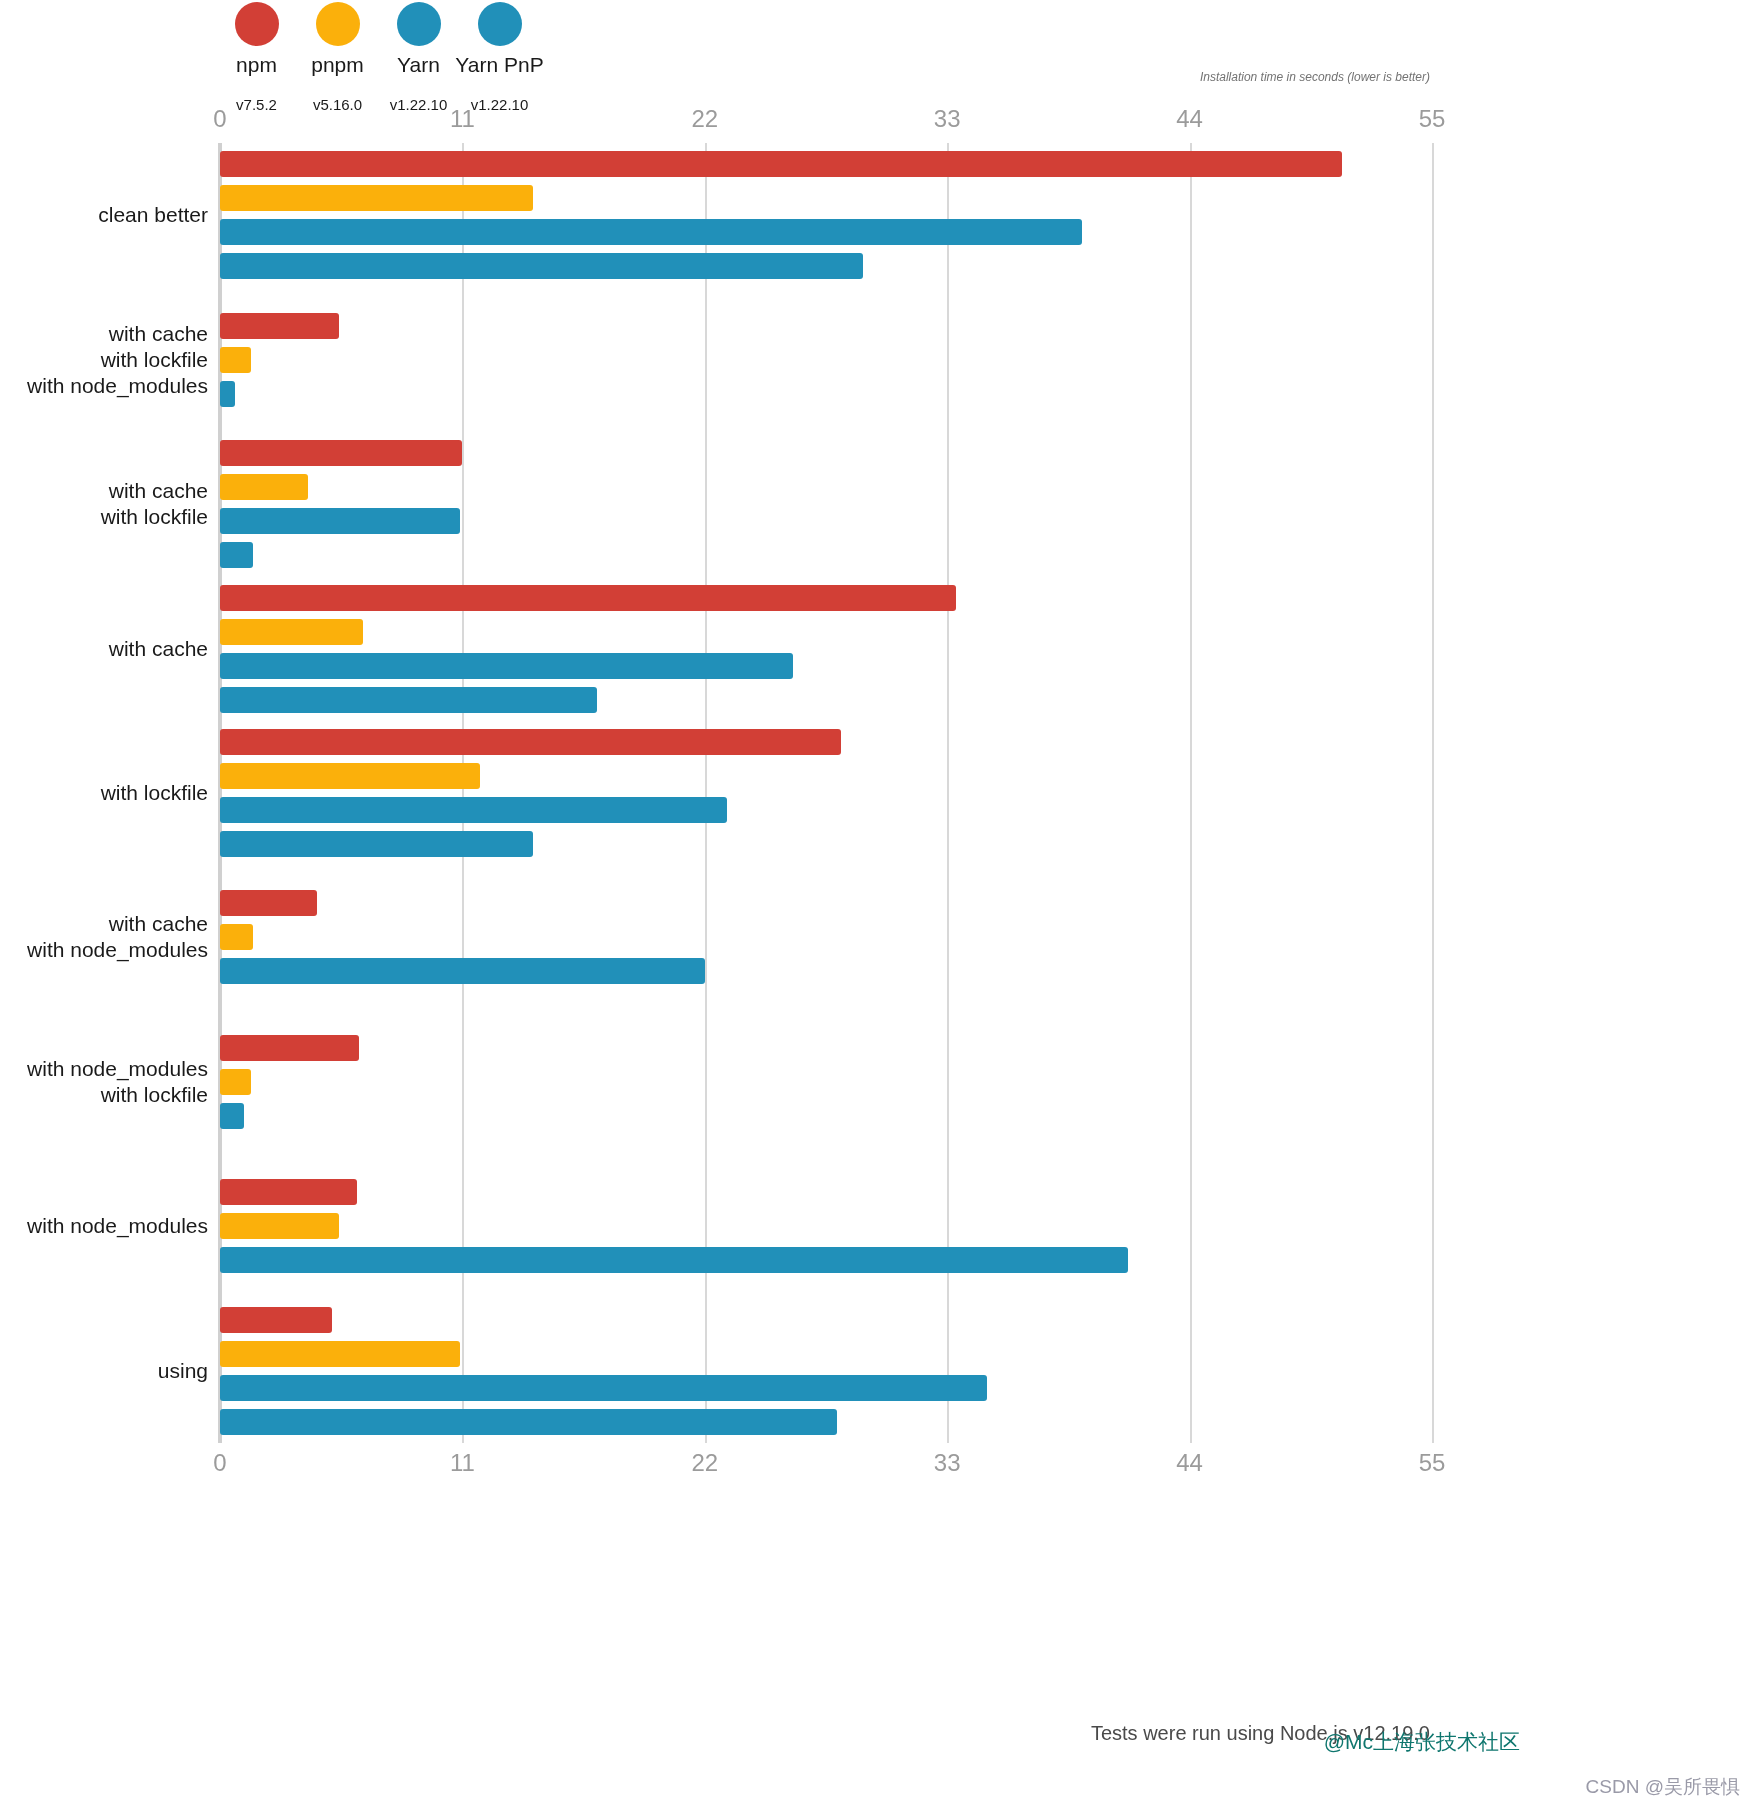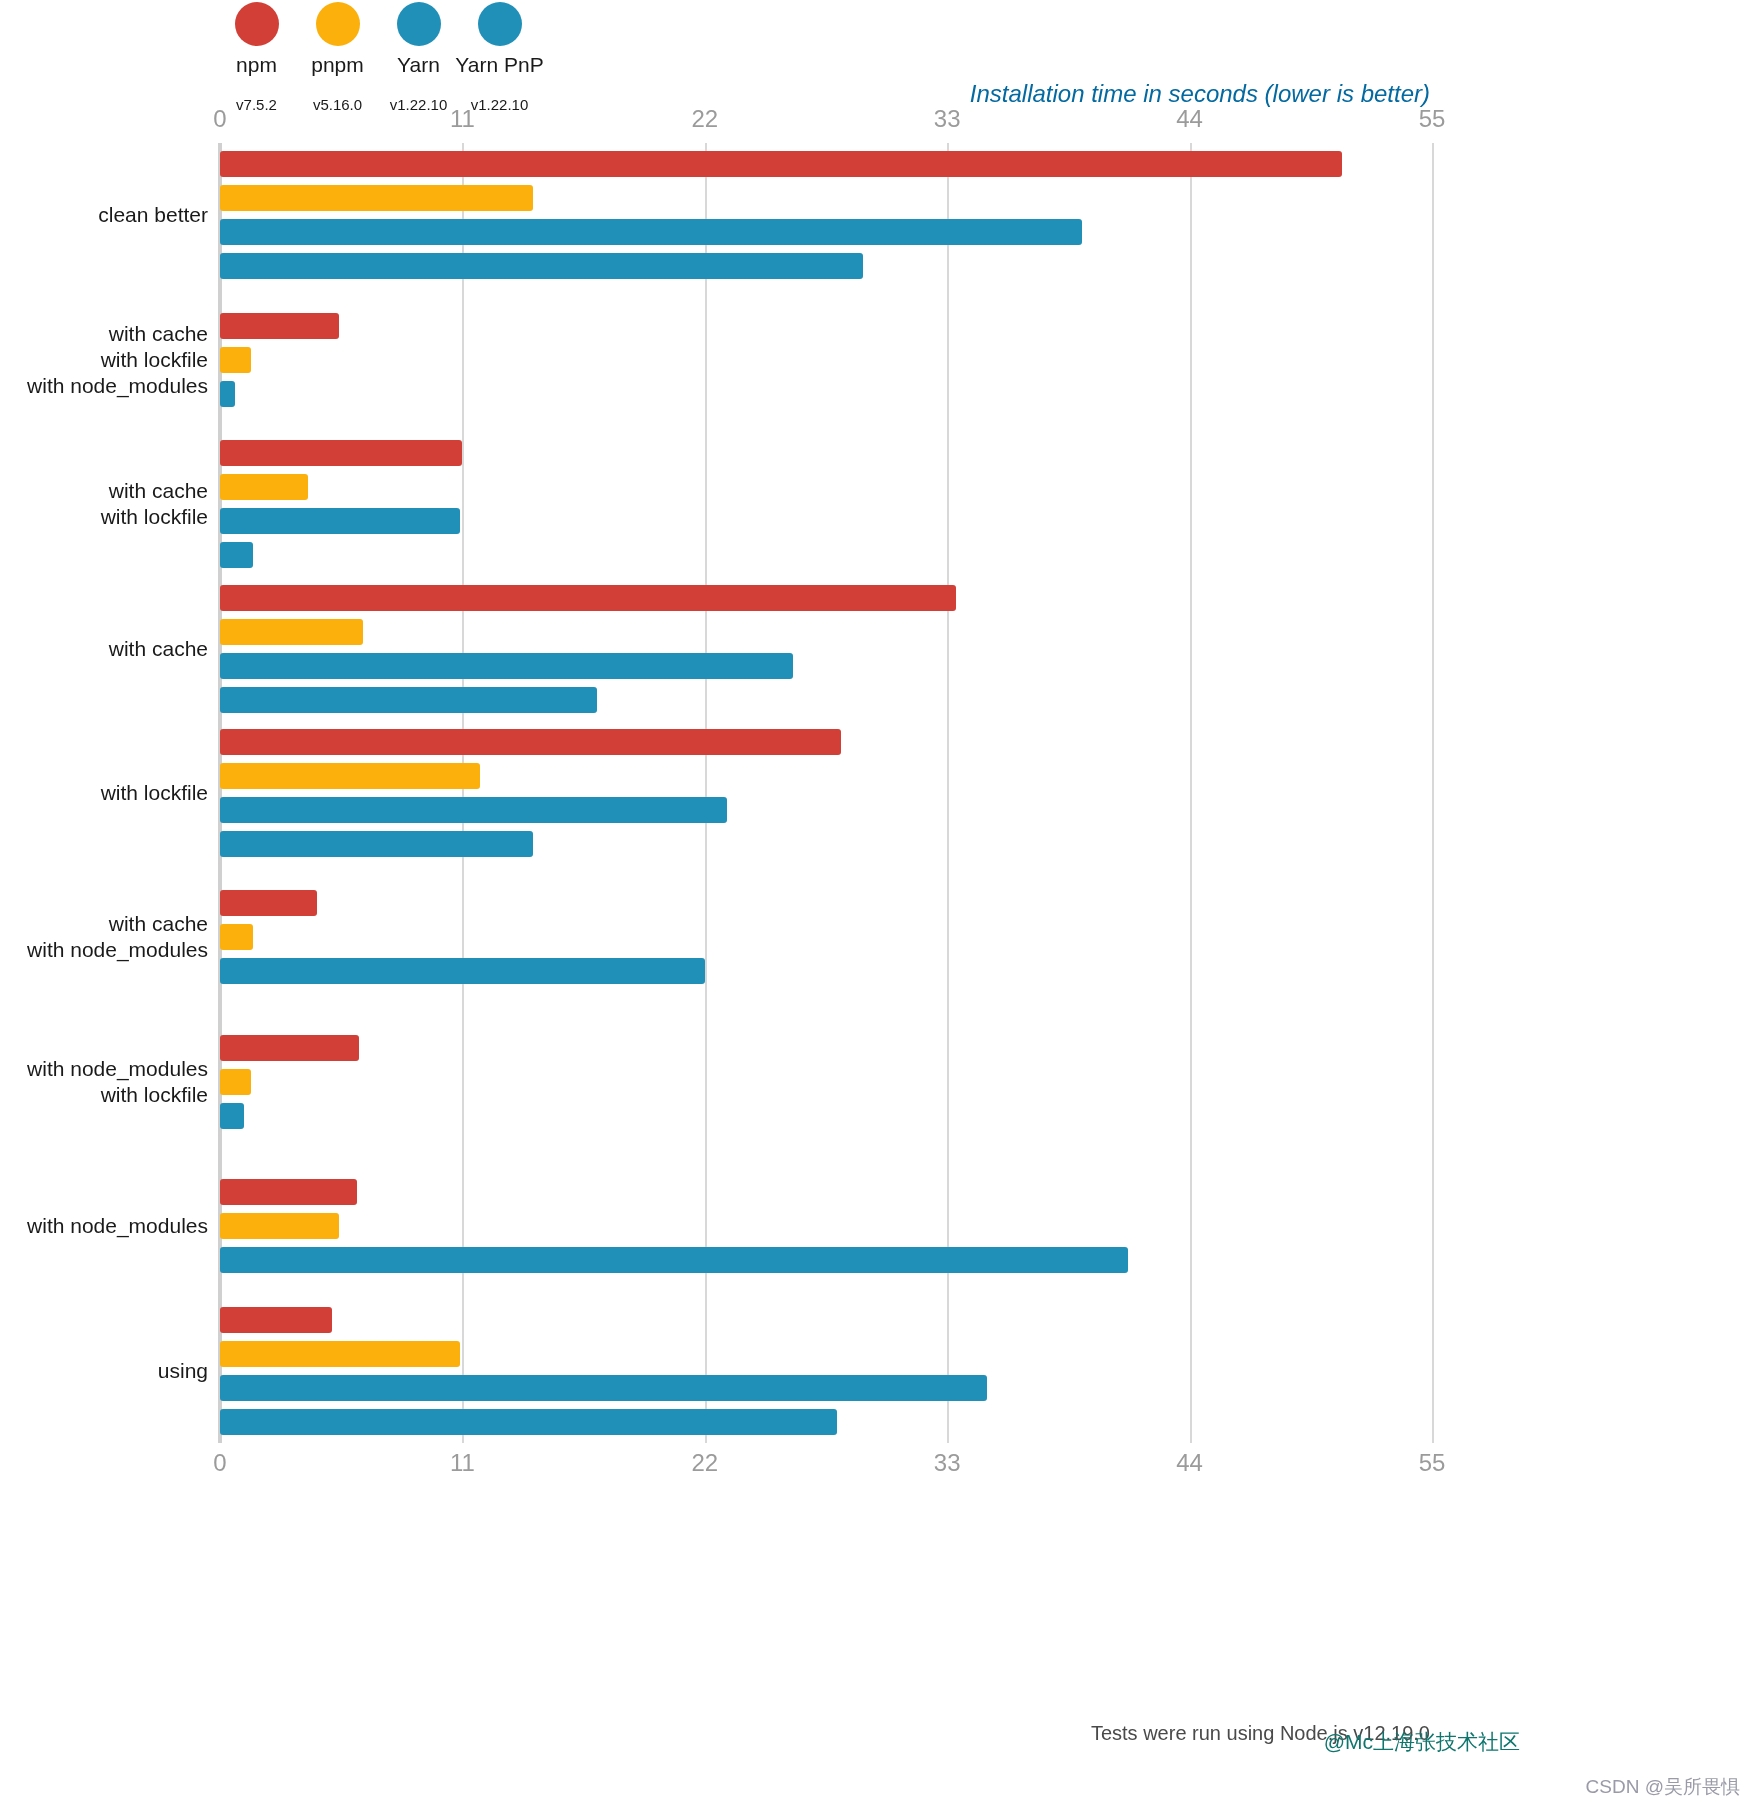--- a/index.html
+++ b/index.html
@@ -14,22 +14,22 @@
 
   
   #legend{position:absolute;left:218px;top:0px;display:flex;gap:4px;}
   .leg-item{width:77px;display:flex;flex-direction:column;align-items:center;}
   .leg-dot{width:44px;height:44px;border-radius:50%;margin-top:2px;}
   .leg-name{font-size:21px;color:#1a1a1a;margin-top:6px;line-height:25px;white-space:nowrap;}
   .leg-ver{font-size:15px;color:#1a1a1a;margin-top:19px;line-height:18px;white-space:nowrap;}
 
   
   #chart-title{
-    position:absolute;right:330px;top:80px;
-    font-size:24px;font-style:italic;color:#0369a1;
+    position:absolute;right:330px;top:70px;
+    font-size:12px;font-style:italic;color:#737373;
     white-space:nowrap;
   }
 
   
   .axis-row{position:absolute;left:0;width:1760px;height:28px;}
   .tick-label{
     position:absolute;transform:translateX(-50%);
     font-size:24px;color:#9b9b9b;
   }
 

